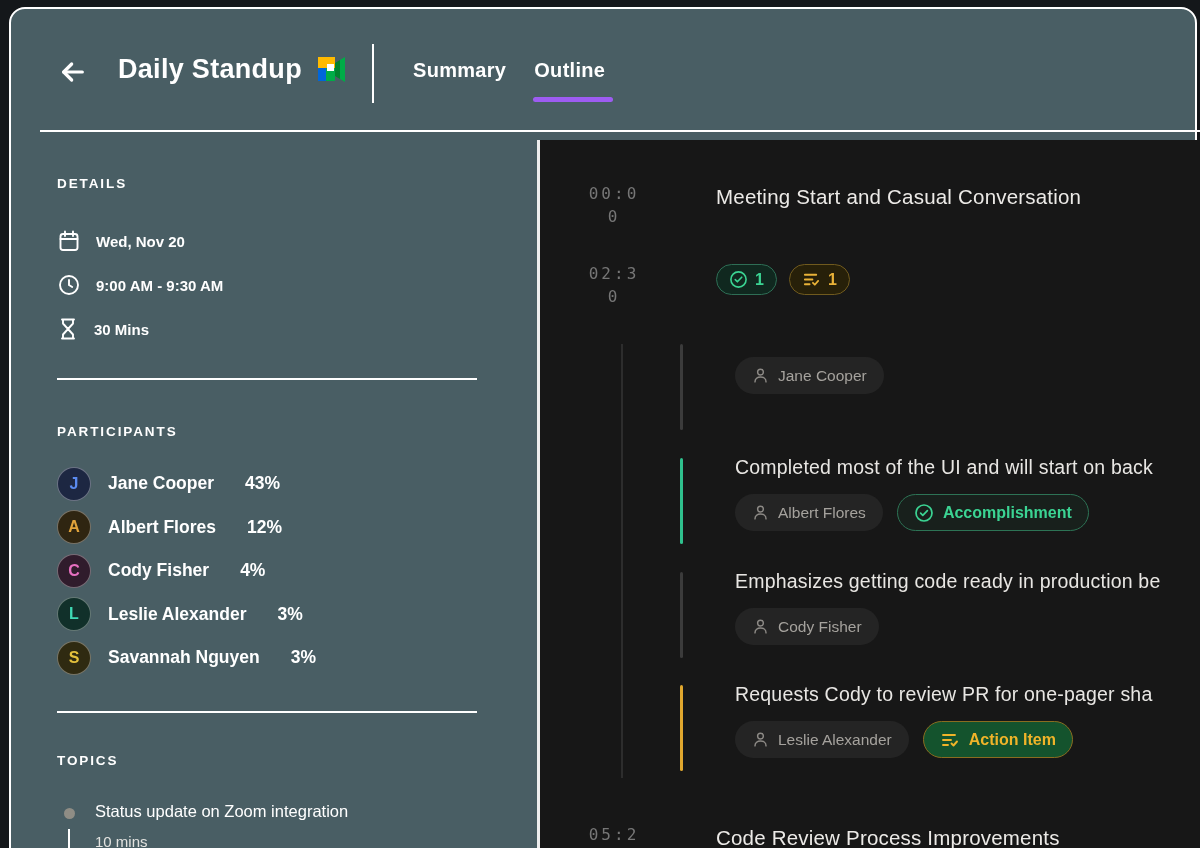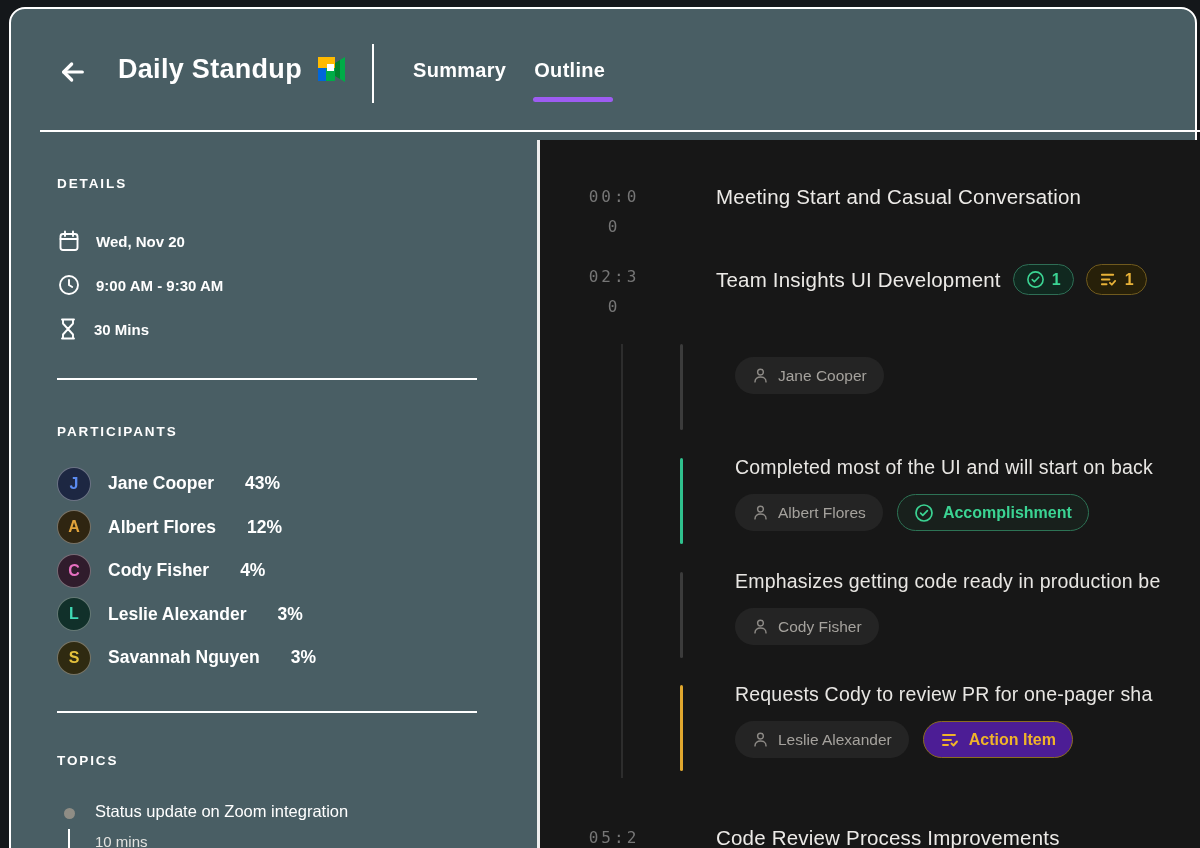--- a/index.html
+++ b/index.html
@@ -64,21 +64,21 @@
                  font-size:16.5px; font-weight:400; }
   .topic-duration { position:absolute; left:95px; top:833px; color:#e3e3e0;
                     font-size:15px; font-weight:400; }
 
   
   .outline-panel { position:absolute; left:537px; top:140px; width:663px;
                    height:708px; background:#171717;
                    border-left:3px solid #ededed; z-index:2; }
   .o-time { position:absolute; left:46px; width:56px; text-align:center;
             font-family:"DejaVu Sans Mono", monospace; font-size:16px;
-            letter-spacing:3px; line-height:30px; color:#767676;
+            letter-spacing:3px; line-height:23px; color:#767676;
             word-break:break-all; }
   .t-0 { top:42px; } .t-1 { top:122px; } .t-2 { top:683px; }
 
   .o-title-row { position:absolute; left:152px; display:flex;
                  align-items:center; gap:12px; white-space:nowrap;margin-left:24px; }
   .r-0 { top:45px; } .r-1 { top:124px; } .r-2 { top:686px; }
   .o-title { color:#eceae7; font-size:20.5px; font-weight:400;
              letter-spacing:.2px; }
 
   .count-badge { height:31px; padding:0 12px; border-radius:16px;
@@ -101,21 +101,21 @@
   .sub-text { color:#e8e6e3; font-size:19.5px; letter-spacing:.2px; }
   .pill-row { display:flex; gap:14px; margin-top:15px; }
   .speaker-chip { height:37px; padding:0 17px; border-radius:19px;
                   background:#242424; display:inline-flex; align-items:center;
                   gap:9px; color:#a5a29d; font-size:15.5px; cursor:pointer; }
   .tag-badge { height:37px; padding:0 16px; border-radius:19px;
                display:inline-flex; align-items:center; gap:9px;
                font-size:16px; font-weight:600; cursor:pointer; }
   .tag-green { border:1.5px solid #2d7355; color:#3bd493;
                background:rgba(59,212,147,.05); }
-  .tag-amber { border:1.5px solid #8a6c20; color:#f0b429; background:#4c1d95; }
+  .tag-amber { border:1.5px solid #8a6c20; color:#f0b429; background:#14532d; }
 </style>
 </head>
 <body>
 
 <div class="window"></div>
 
 <button class="back-btn" aria-label="back">
   <svg width="32" height="32" viewBox="0 0 24 24" fill="none" stroke="#ffffff" stroke-width="2.4" stroke-linecap="round" stroke-linejoin="round">
       <path d="M19 12H5"></path>
       <path d="M11 18l-6-6 6-6"></path>
@@ -212,21 +212,20 @@
 
 <section class="outline-panel">
 
   <div class="o-time t-0">00:00</div>
   <div class="o-title-row r-0">
     <span class="o-title">Meeting Start and Casual Conversation</span>
   </div>
 
   <div class="o-time t-1">02:30</div>
   <div class="o-title-row r-1">
-    <span class="o-title">Team Insights UI Development</span>
     <span class="count-badge cb-green">
       <svg width="19" height="19" viewBox="0 0 20 20" fill="none" stroke="#3bd493" stroke-width="1.7" stroke-linecap="round" stroke-linejoin="round">
           <circle cx="10" cy="10" r="8"></circle>
           <path d="M6.6 10.2l2.2 2.2 4.6-4.8"></path>
         </svg>
       <span>1</span>
     </span>
     <span class="count-badge cb-amber">
       <svg width="19" height="19" viewBox="0 0 20 20" fill="none" stroke="#e9b238" stroke-width="1.9" stroke-linecap="round" stroke-linejoin="round">
           <path d="M3 5h12M3 10h8M3 15h5"></path>

